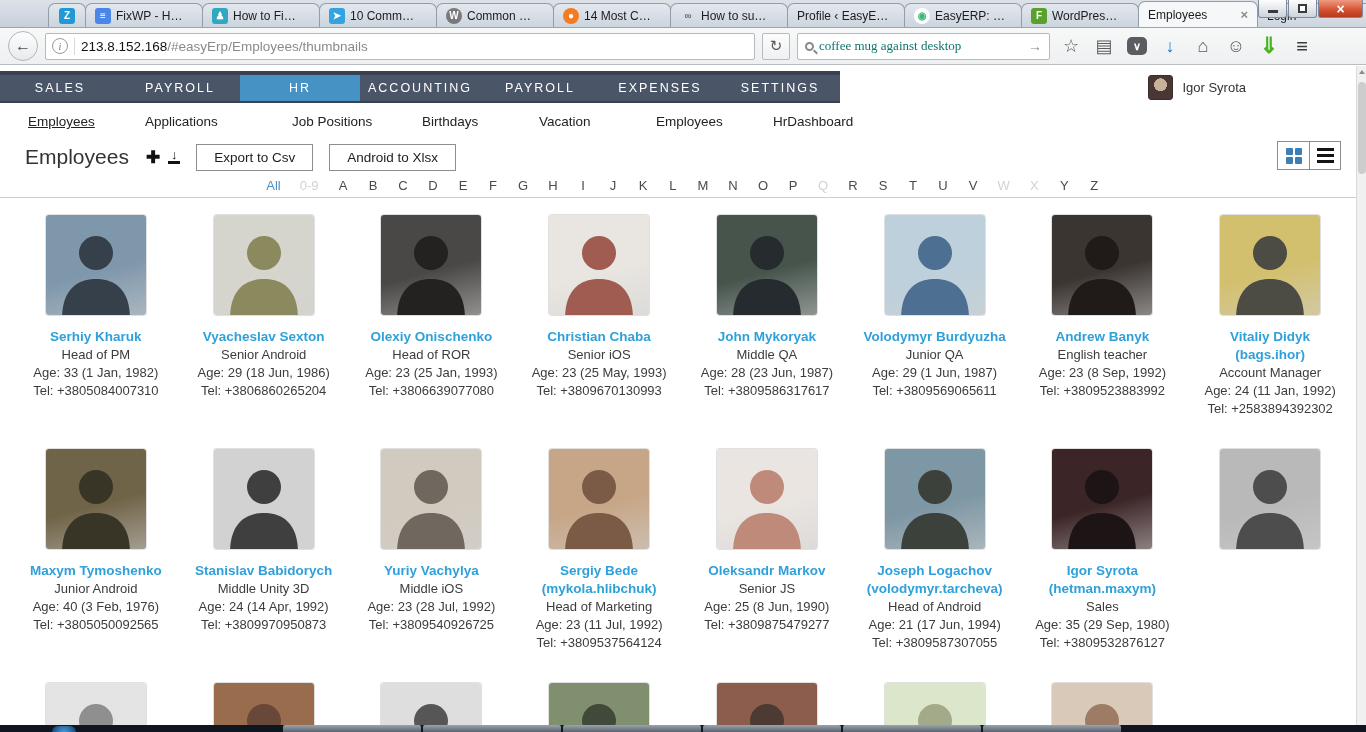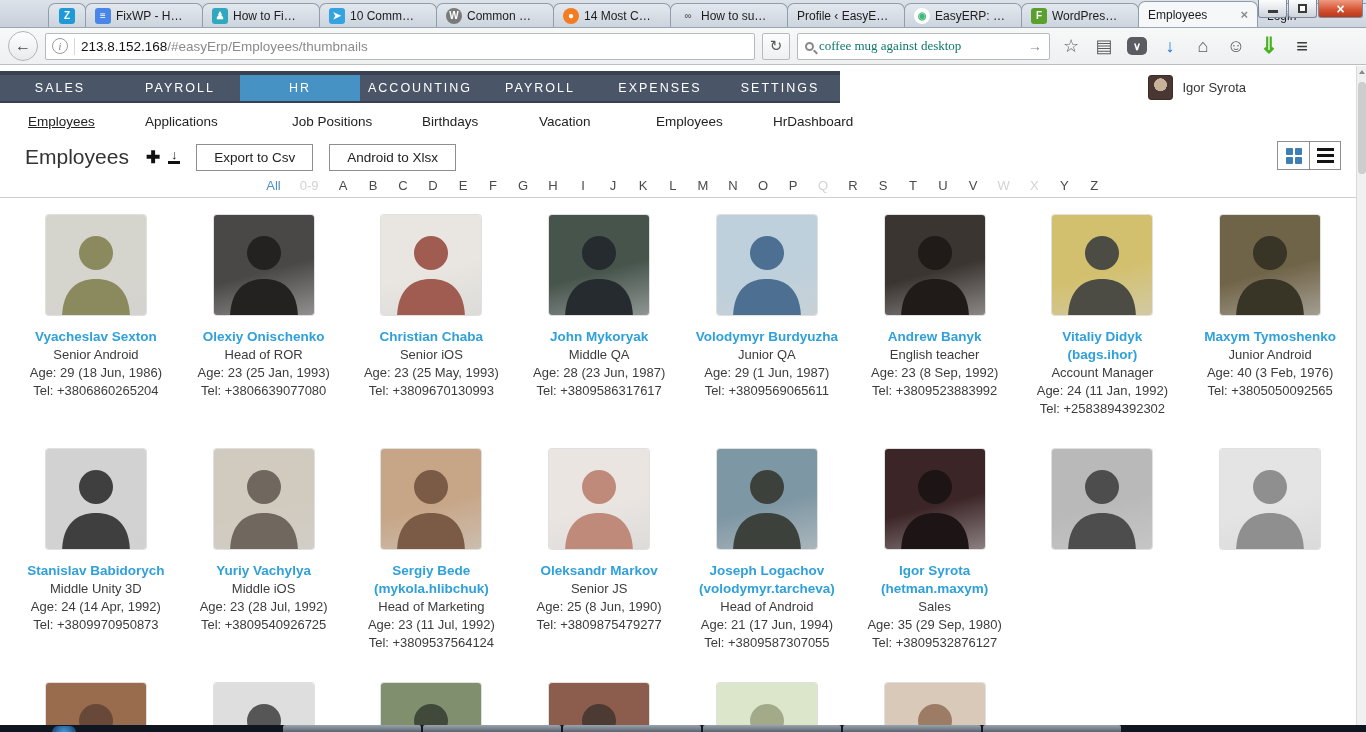--- a/index.html
+++ b/index.html
@@ -264,20 +264,32 @@
     <span class="alpha">U</span>
     <span class="alpha">V</span>
     <span class="alpha disabled">W</span>
     <span class="alpha disabled">X</span>
     <span class="alpha">Y</span>
     <span class="alpha">Z</span>
   </div>
 
 <div class="grid">
     <div class="card">
+      <div class="photo" style="background: linear-gradient(165deg, rgb(126, 151, 171) 0%, rgb(126, 151, 171) 55%, rgba(0, 0, 0, 0.18) 140%);">
+        <svg width="100" height="100" viewBox="0 0 100 100">
+          <circle cx="50" cy="38" r="17" fill="#35404a"></circle>
+          <path d="M16 104 C16 70 36 64 50 64 C64 64 84 70 84 104 Z" fill="#35404a"></path>
+        </svg>
+      </div>
+      <a class="emp-name">Serhiy Kharuk</a>
+      <div class="emp-line">Head of PM</div>
+      <div class="emp-line">Age: 33 (1 Jan, 1982)</div>
+      <div class="emp-line">Tel: +3805084007310</div>
+    </div>
+    <div class="card">
       <div class="photo" style="background: linear-gradient(165deg, rgb(214, 213, 205) 0%, rgb(214, 213, 205) 55%, rgba(0, 0, 0, 0.18) 140%);">
         <svg width="100" height="100" viewBox="0 0 100 100">
           <circle cx="50" cy="38" r="17" fill="#8a8a5e"></circle>
           <path d="M16 104 C16 70 36 64 50 64 C64 64 84 70 84 104 Z" fill="#8a8a5e"></path>
         </svg>
       </div>
       <a class="emp-name">Vyacheslav Sexton</a>
       <div class="emp-line">Senior Android</div>
       <div class="emp-line">Age: 29 (18 Jun, 1986)</div>
       <div class="emp-line">Tel: +3806860265204</div>

